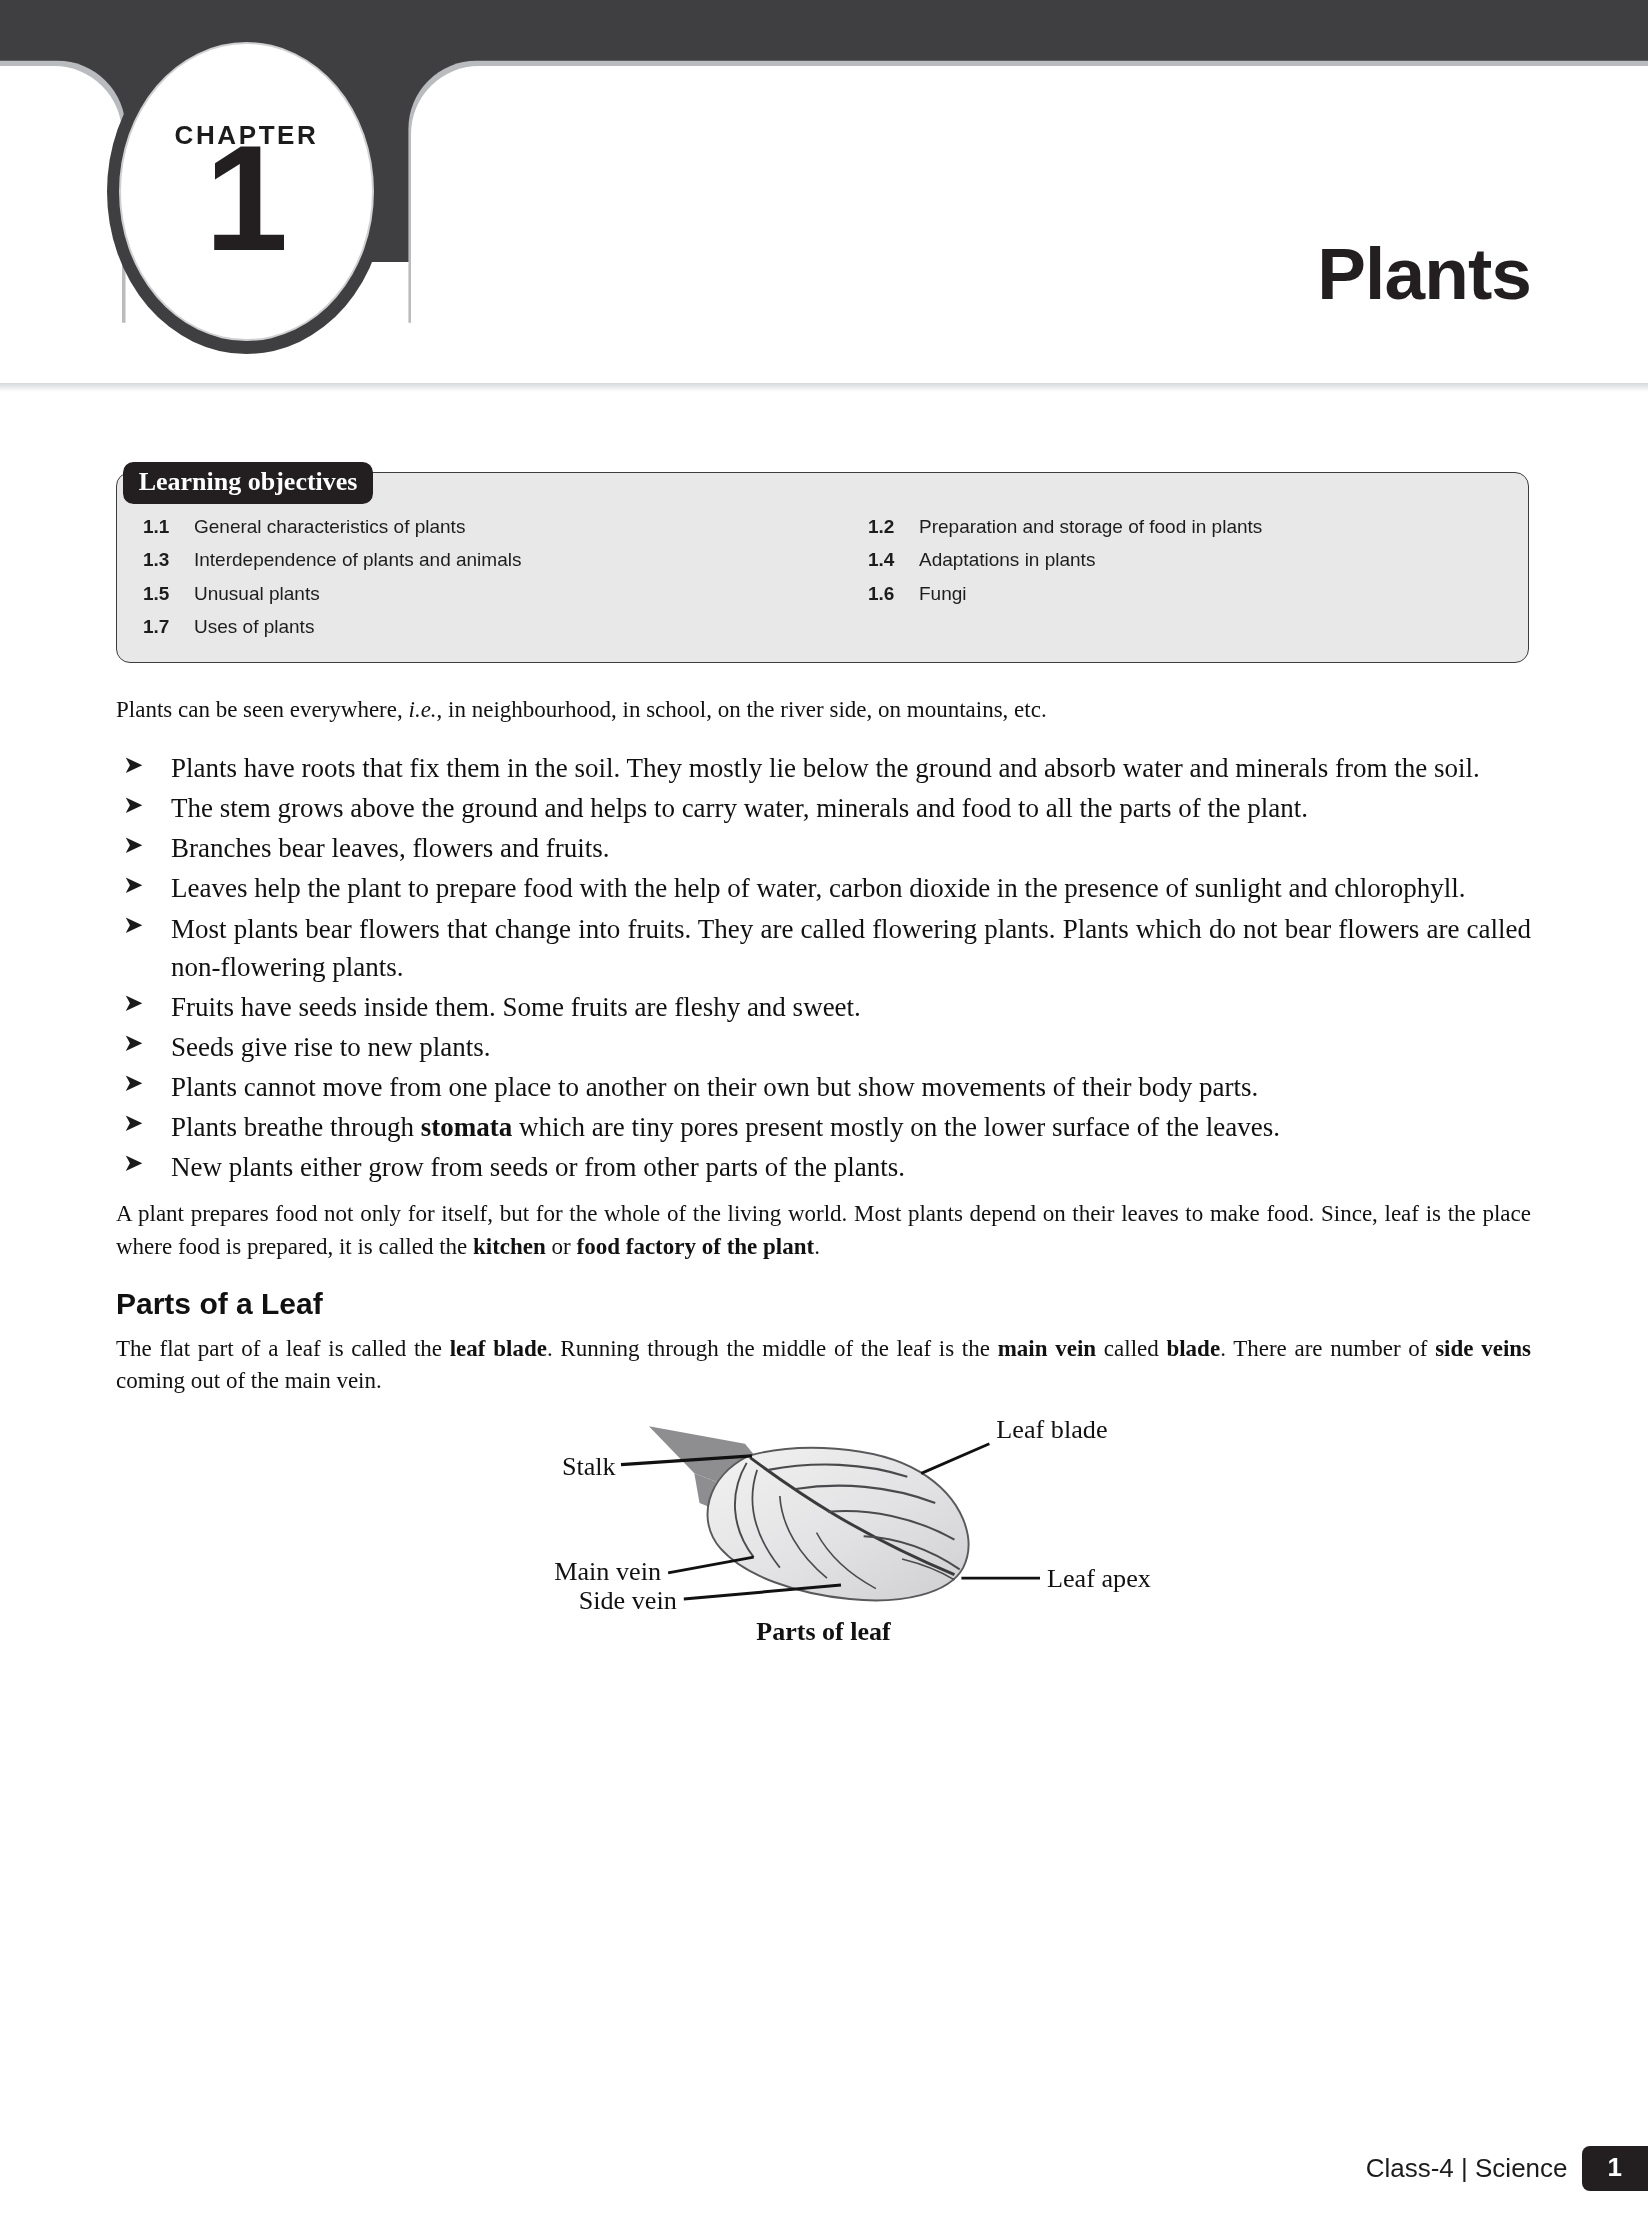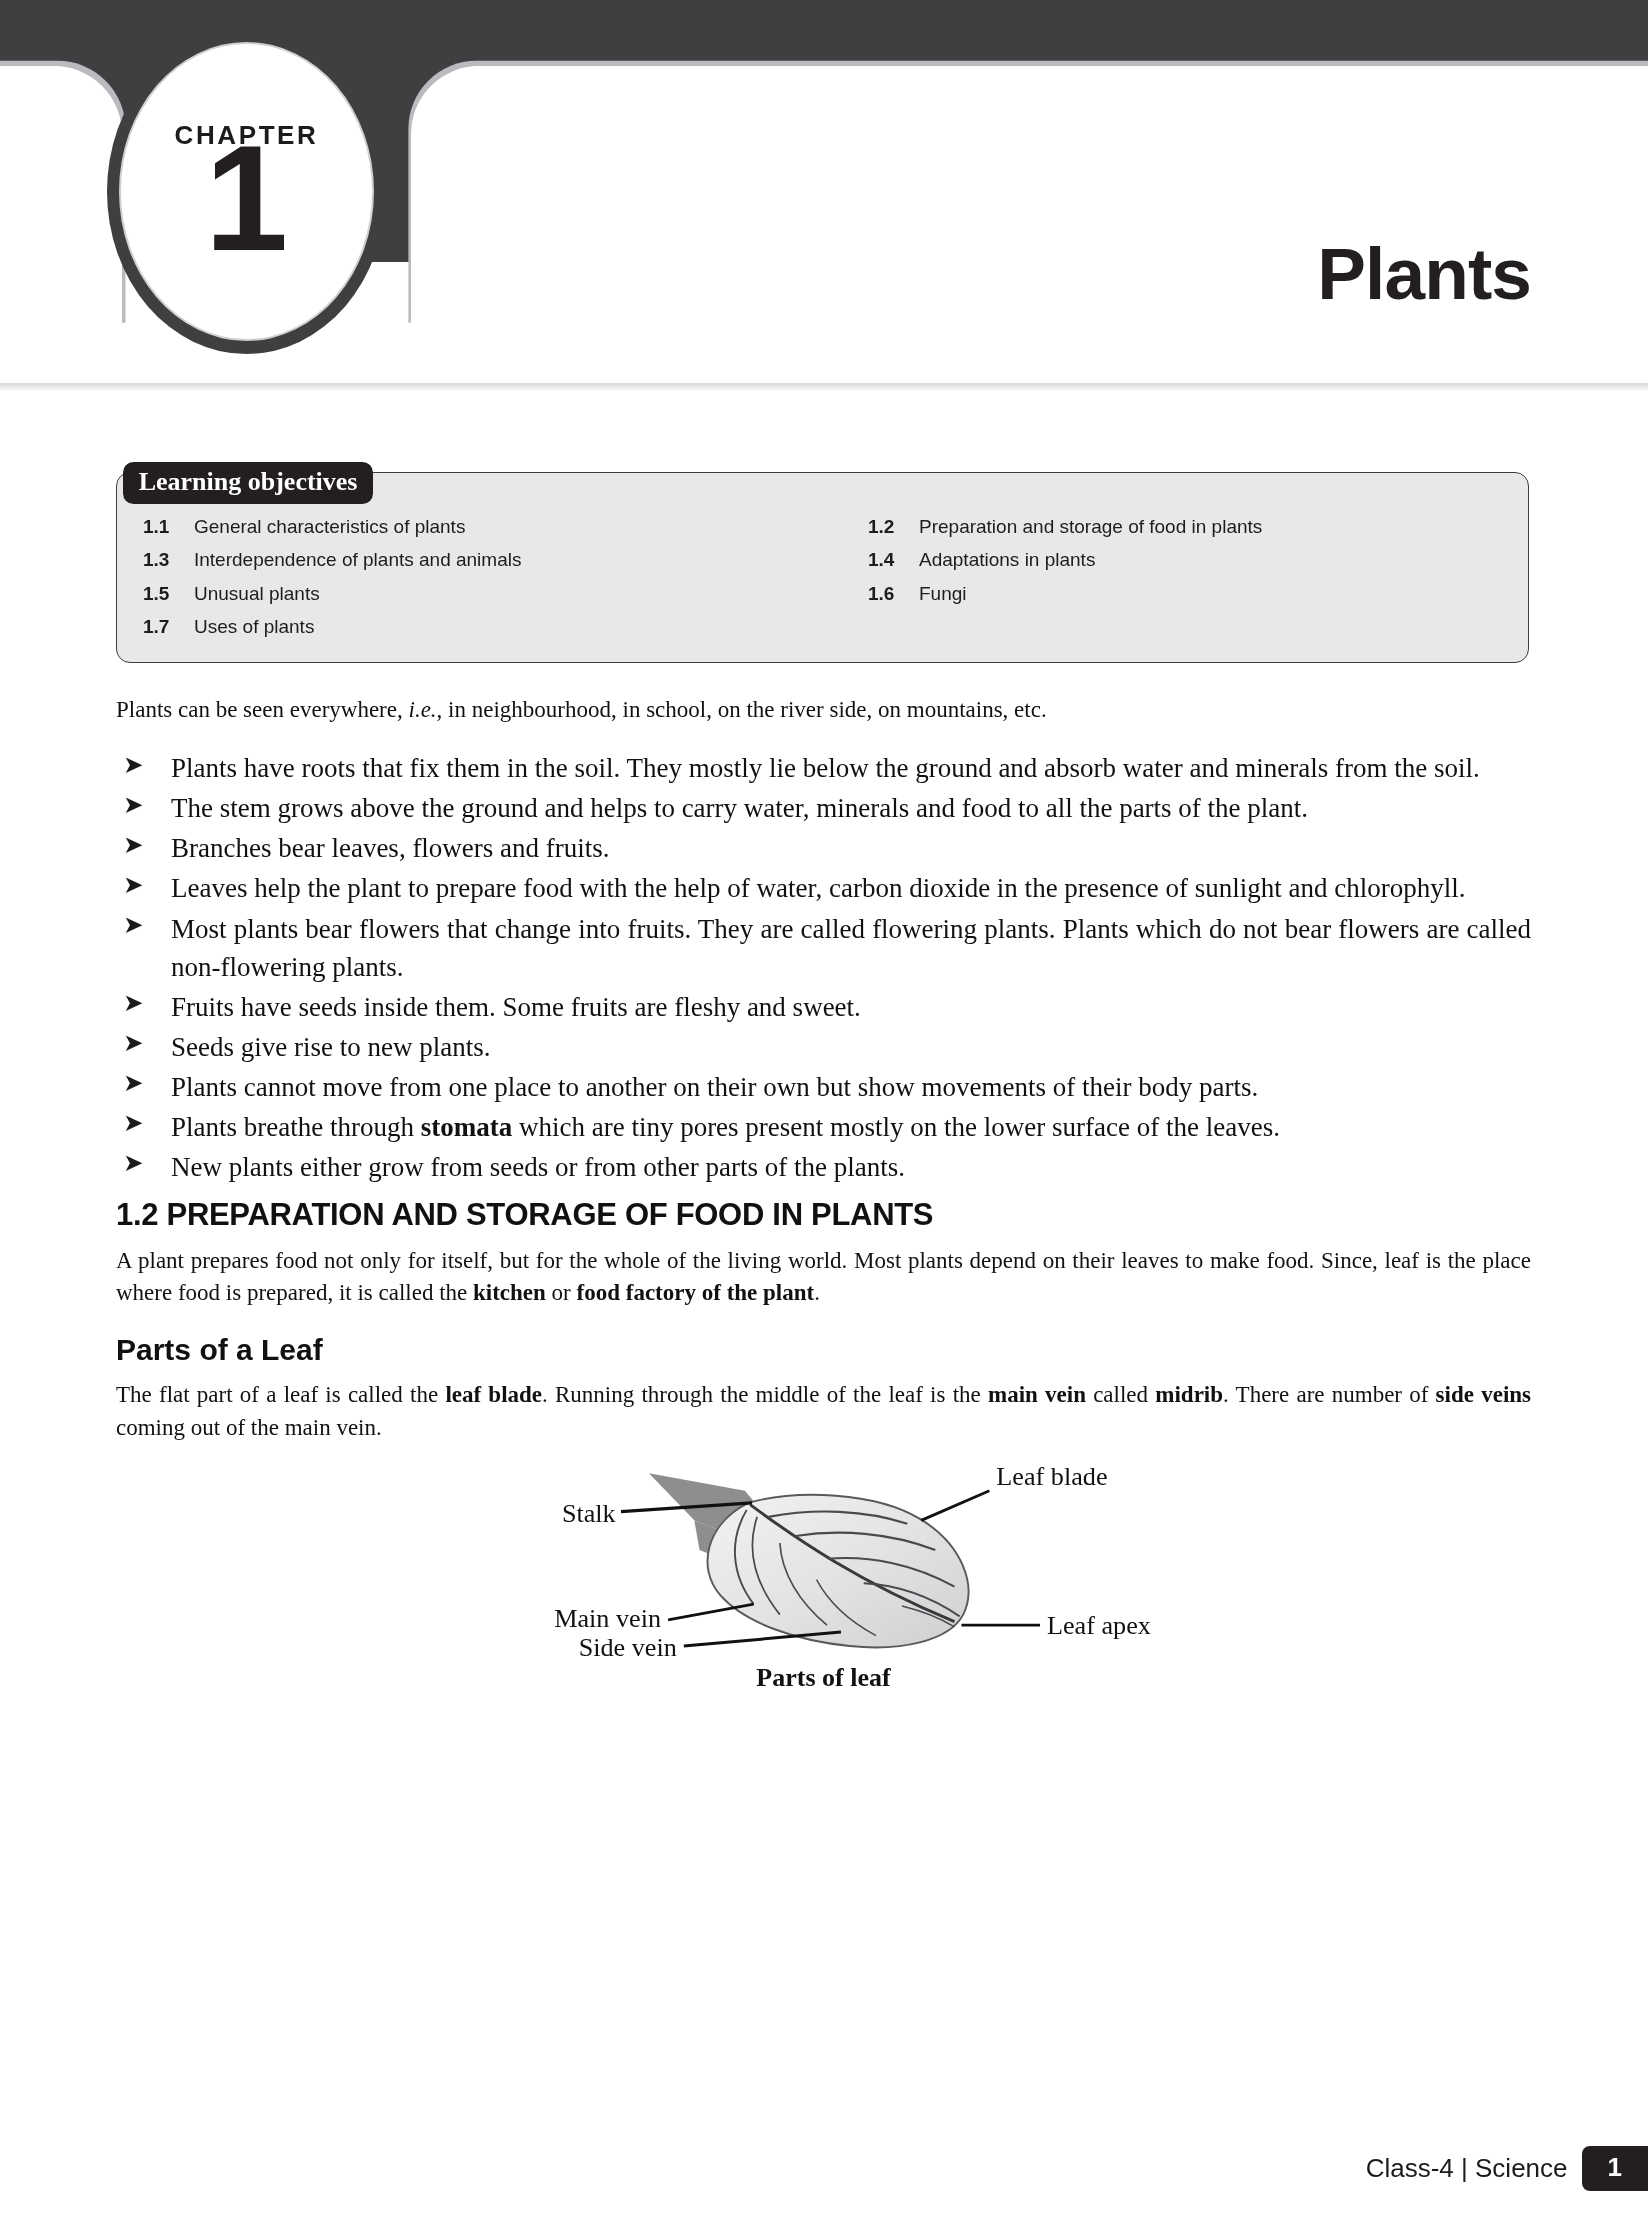--- a/index.html
+++ b/index.html
@@ -337,27 +337,26 @@
     <li><span class="arrow">➤</span><span>Branches bear leaves, flowers and fruits.</span></li>
     <li><span class="arrow">➤</span><span>Leaves help the plant to prepare food with the help of water, carbon dioxide in the presence of sunlight and chlorophyll.</span></li>
     <li><span class="arrow">➤</span><span>Most plants bear flowers that change into fruits. They are called flowering plants. Plants which do not bear flowers are called non-flowering plants.</span></li>
     <li><span class="arrow">➤</span><span>Fruits have seeds inside them. Some fruits are fleshy and sweet.</span></li>
     <li><span class="arrow">➤</span><span>Seeds give rise to new plants.</span></li>
     <li><span class="arrow">➤</span><span>Plants cannot move from one place to another on their own but show movements of their body parts.</span></li>
     <li><span class="arrow">➤</span><span>Plants breathe through </span><span class="b">stomata</span><span> which are tiny pores present mostly on the lower surface of the leaves.</span></li>
     <li><span class="arrow">➤</span><span>New plants either grow from seeds or from other parts of the plants.</span></li>
   </ul>
 
-  <h2 class="sec">1.2 PREPARATION AND STORAGE OF FOOD IN PLANTS</h2>
 
   <p class="body-text"><span>A plant prepares food not only for itself, but for the whole of the living world. Most plants depend on their leaves to make food. Since, leaf is the place where food is prepared, it is called the </span><span class="b">kitchen</span><span> or </span><span class="b">food factory of the plant</span><span>.</span></p>
 
   <h3 class="subsec">Parts of a Leaf</h3>
 
-  <p class="body-text"><span>The flat part of a leaf is called the </span><span class="b">leaf blade</span><span>. Running through the middle of the leaf is the </span><span class="b">main vein</span><span> called </span><span class="b">midrib</span><span>. There are number of </span><span class="b">side veins</span><span> coming  out of the main vein.</span></p>
+  <p class="body-text"><span>The flat part of a leaf is called the </span><span class="b">leaf blade</span><span>. Running through the middle of the leaf is the </span><span class="b">main vein</span><span> called </span><span class="b">blade</span><span>. There are number of </span><span class="b">side veins</span><span> coming  out of the main vein.</span></p>
 
   <div class="figure">
     <svg width="873" height="210" viewBox="0 0 1000 240">
       <defs>
         <linearGradient id="leafGrad" x1="0" y1="0" x2="1" y2="1">
           <stop offset="0%" stop-color="#f2f2f2"></stop>
           <stop offset="55%" stop-color="#e2e2e4"></stop>
           <stop offset="100%" stop-color="#cfcfd2"></stop>
         </linearGradient>
       </defs>

